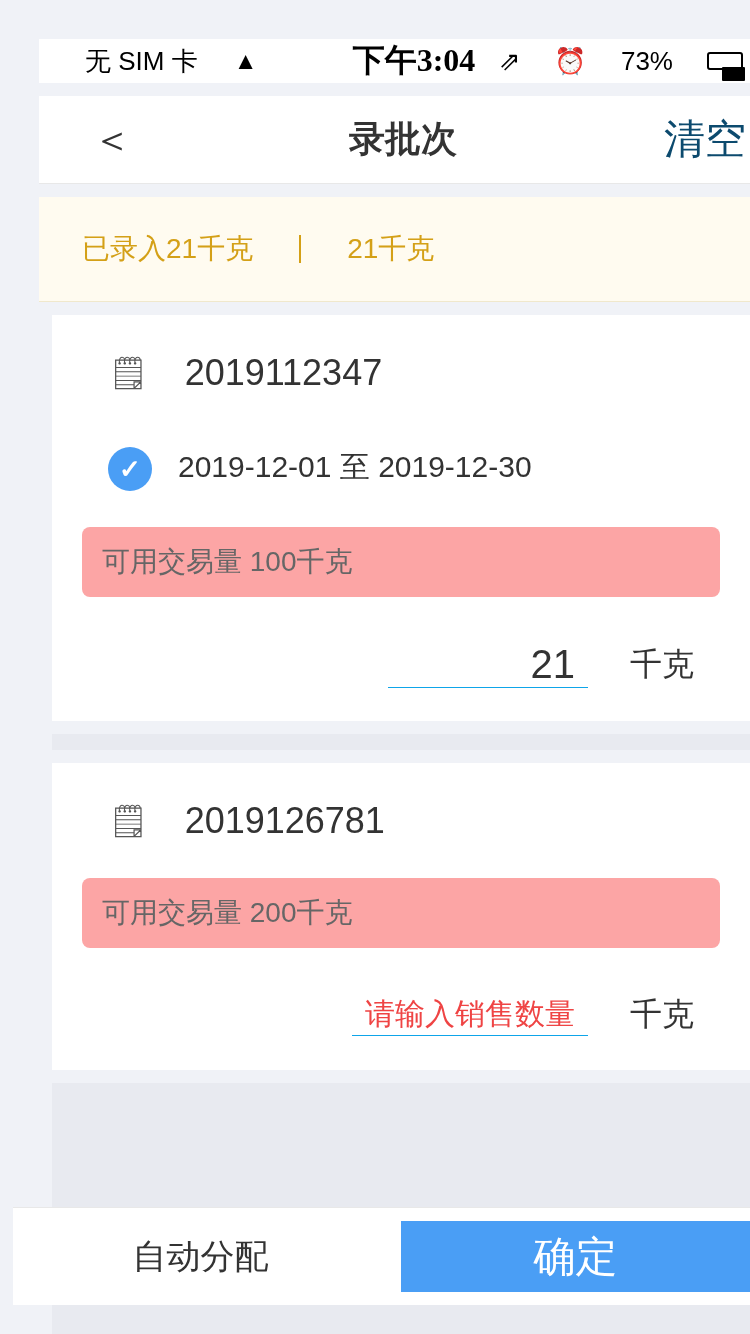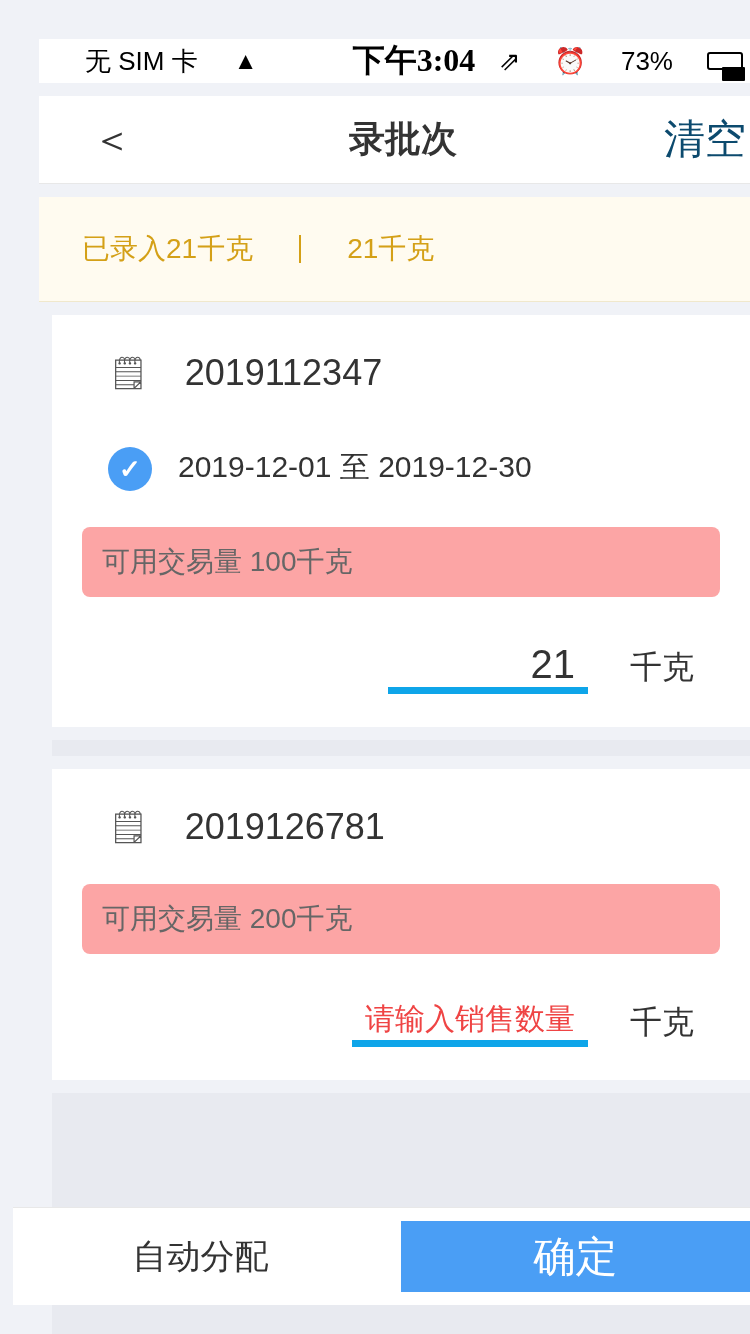--- a/index.html
+++ b/index.html
@@ -172,21 +172,21 @@
       background: #fff;
     }
     .qty-value {
       font-size: 40px;
       color: #333;
       font-weight: 500;
       text-align: right;
       min-width: 60px;
     }
     .qty-underline {
-      border-bottom: 7px solid #0ea5e9;
+      border-bottom: 1px solid #0ea5e9;
       min-width: 200px;
       text-align: right;
     }
     .qty-unit {
       font-size: 32px;
       color: #333;
     }
     .qty-placeholder {
       font-size: 30px;
       color: #ef4444;

